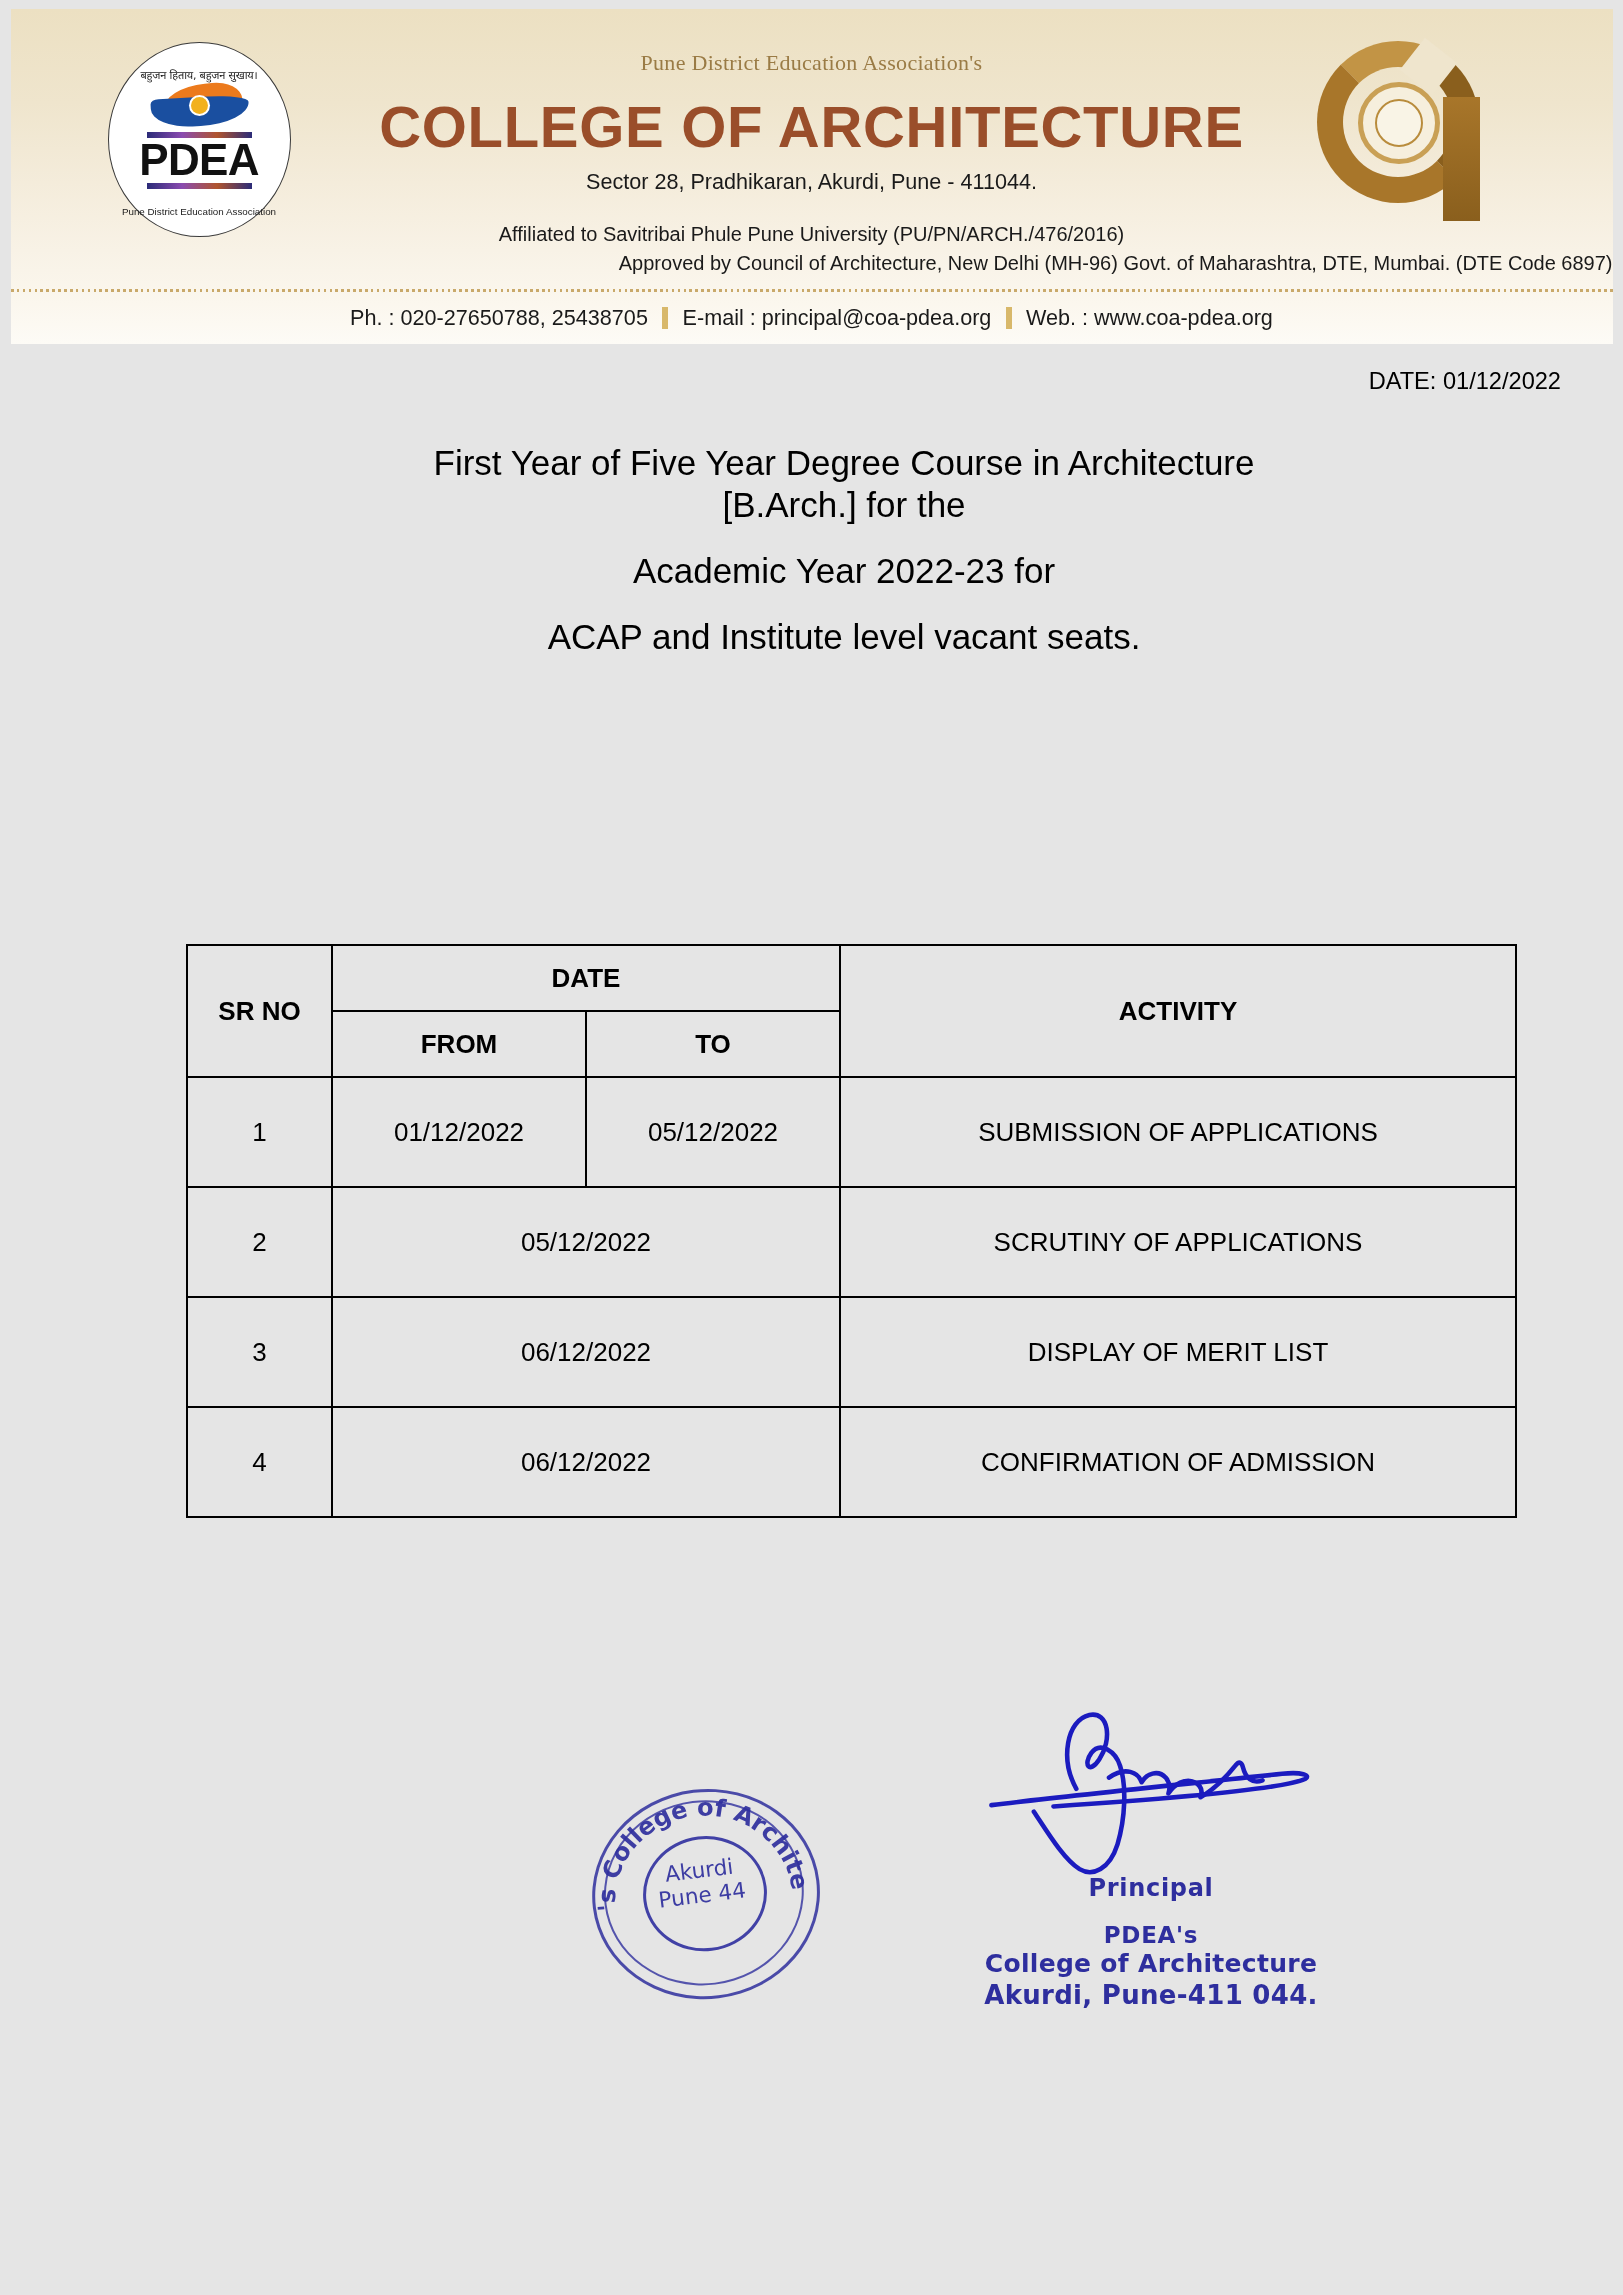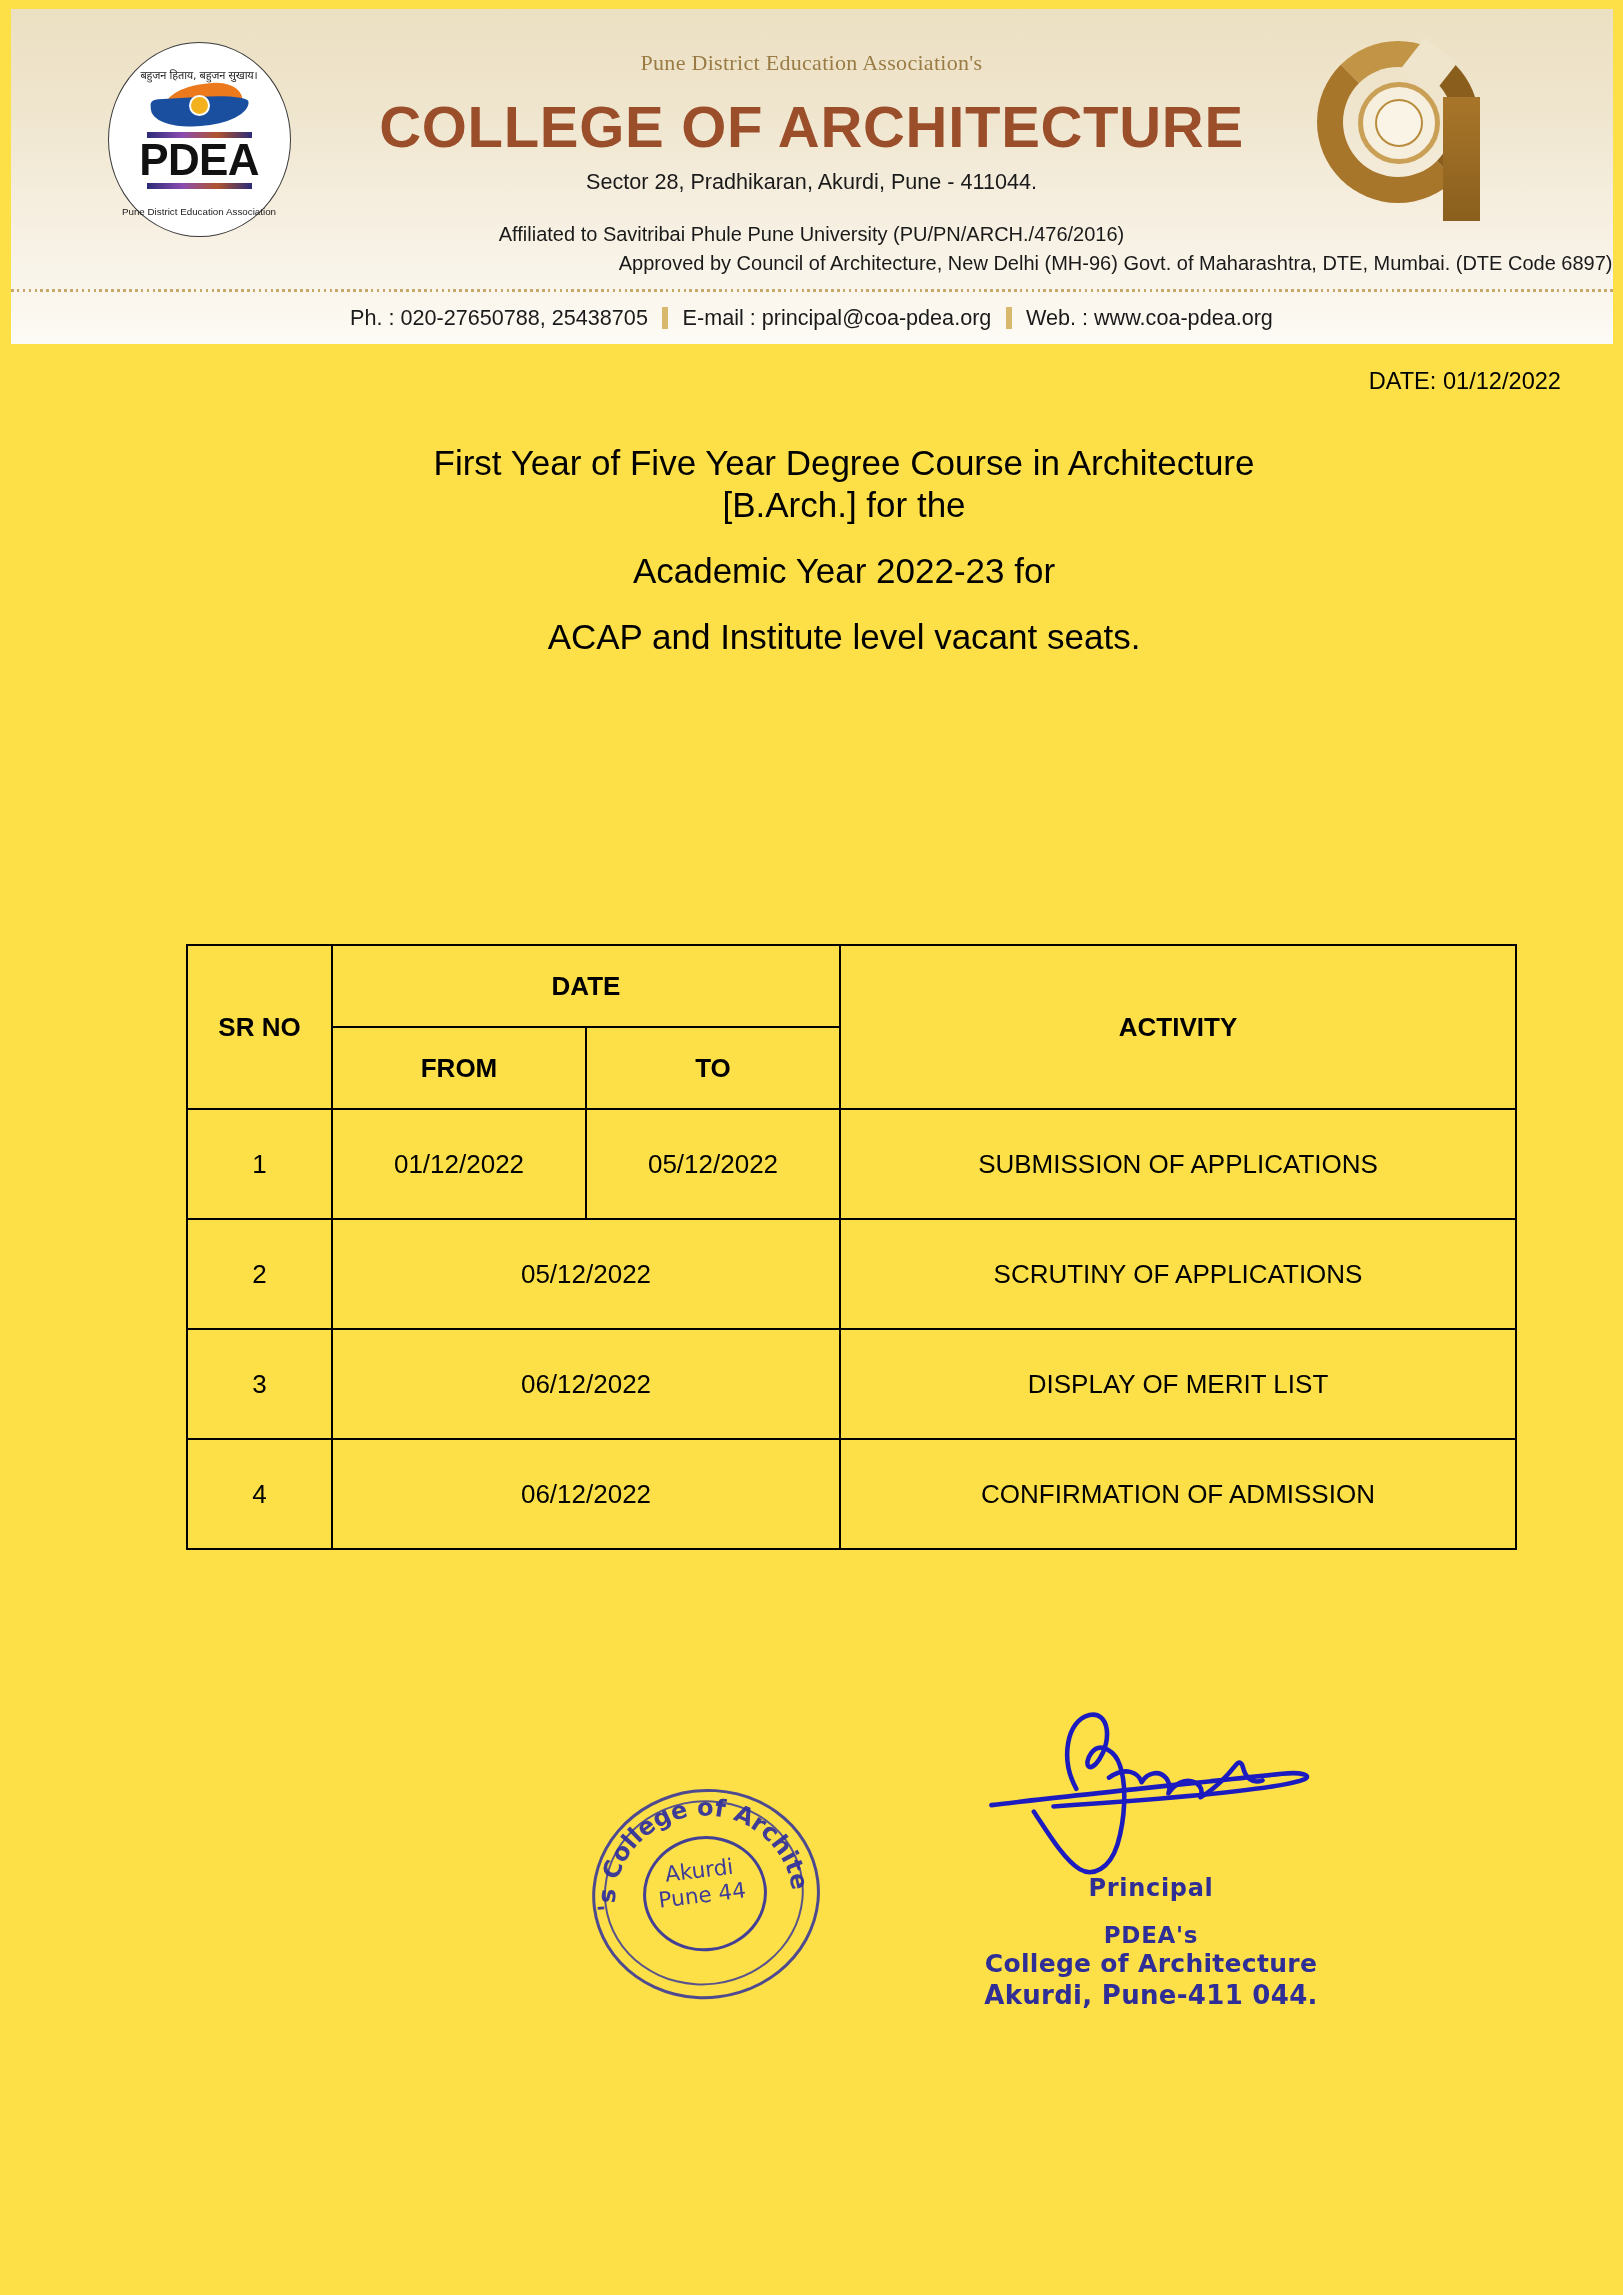--- a/index.html
+++ b/index.html
@@ -9,21 +9,21 @@
   }
   body {
     font-family: "Liberation Sans", sans-serif;
     color: #000000;
   }
 
   .page {
     position: relative;
     width: 1623px;
     height: 2295px;
-    background: #fde047;
+    background: #e5e5e5;
     overflow: hidden;
   }
 
   
   .letterhead {
     position: absolute;
     left: 10.5px;
     top: 9.2px;
     width: 1602px;
     height: 335px;
@@ -305,21 +305,21 @@
     border-collapse: collapse;
     table-layout: fixed;
     font-family: "Liberation Sans", sans-serif;
     font-size: 26px;
     color: #000;
   }
   .sched-table td, .sched-table th {
     border: 2px solid #000;
     text-align: center;
     vertical-align: middle;
-    padding: 12px;
+    padding: 4px;
   }
   .sched-table th {
     font-weight: bold;
   }
   .col-sr   { width: 145px; }
   .col-from { width: 254px; }
   .col-to   { width: 254px; }
 
   .h-srno   { height: 113px; }
   .h-date   { height: 56px; }

